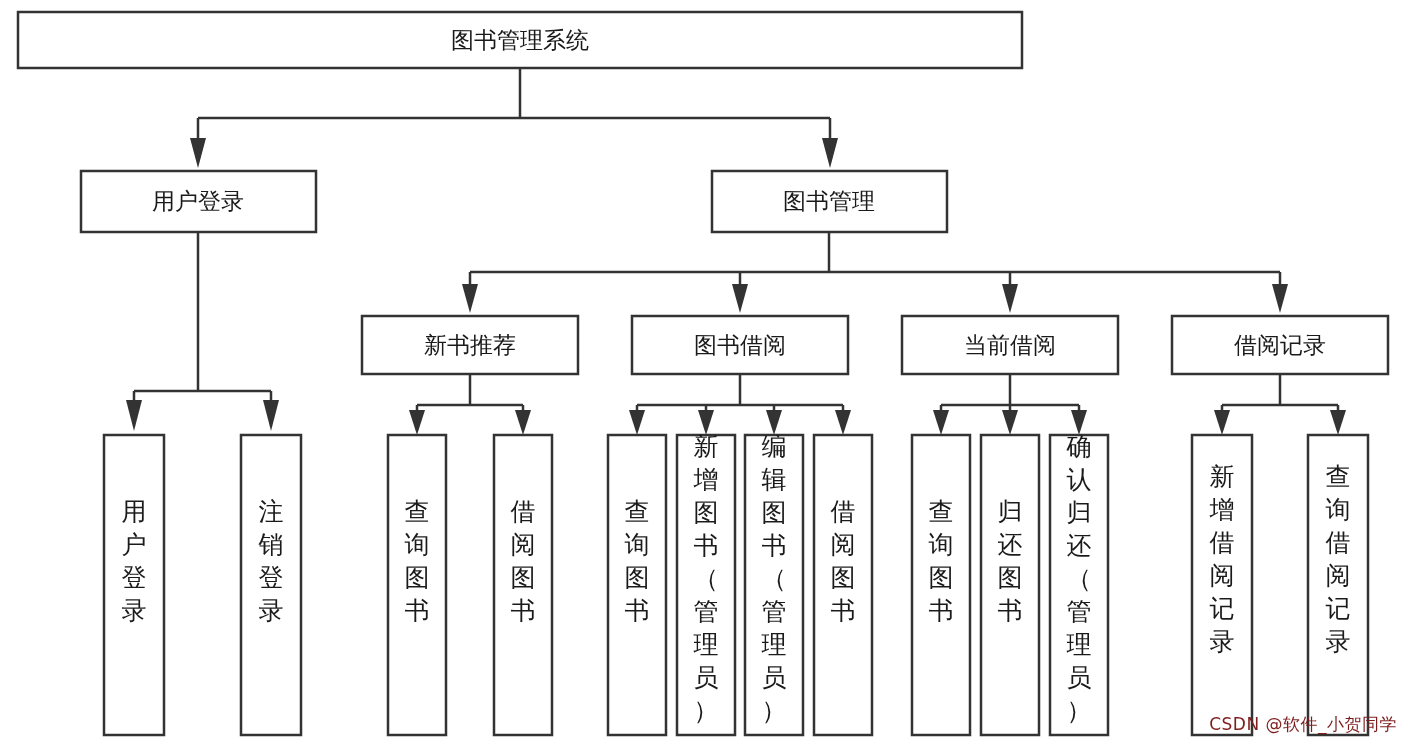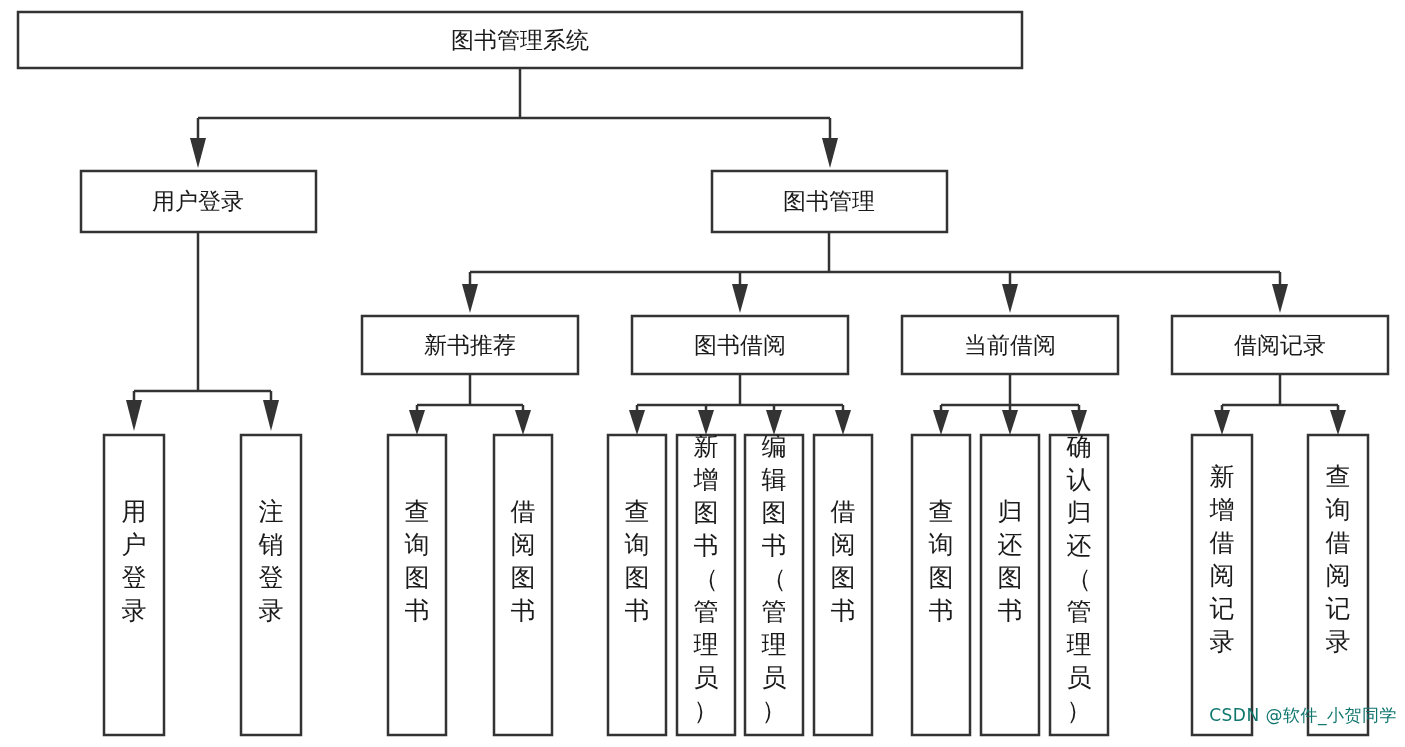--- a/index.html
+++ b/index.html
@@ -47,24 +47,24 @@
     stroke-width: 2.5;
     fill: none;
   }
   .arrow-head {
     fill: #333333;
     stroke: none;
   }
   .watermark {
     position: absolute;
     right: 8px;
-    bottom: 20px;
+    bottom: 11px;
     font-family: "DejaVu Sans", "Liberation Sans", sans-serif;
     font-size: 17px;
-    color: #0f766e;
+    color: #7f1d1d;
     white-space: nowrap;
     letter-spacing: 0.5px;
   }
 </style>
 </head>
 <body>
 
 <svg id="diagram" viewBox="0 0 1405 747">
 
   <g>

